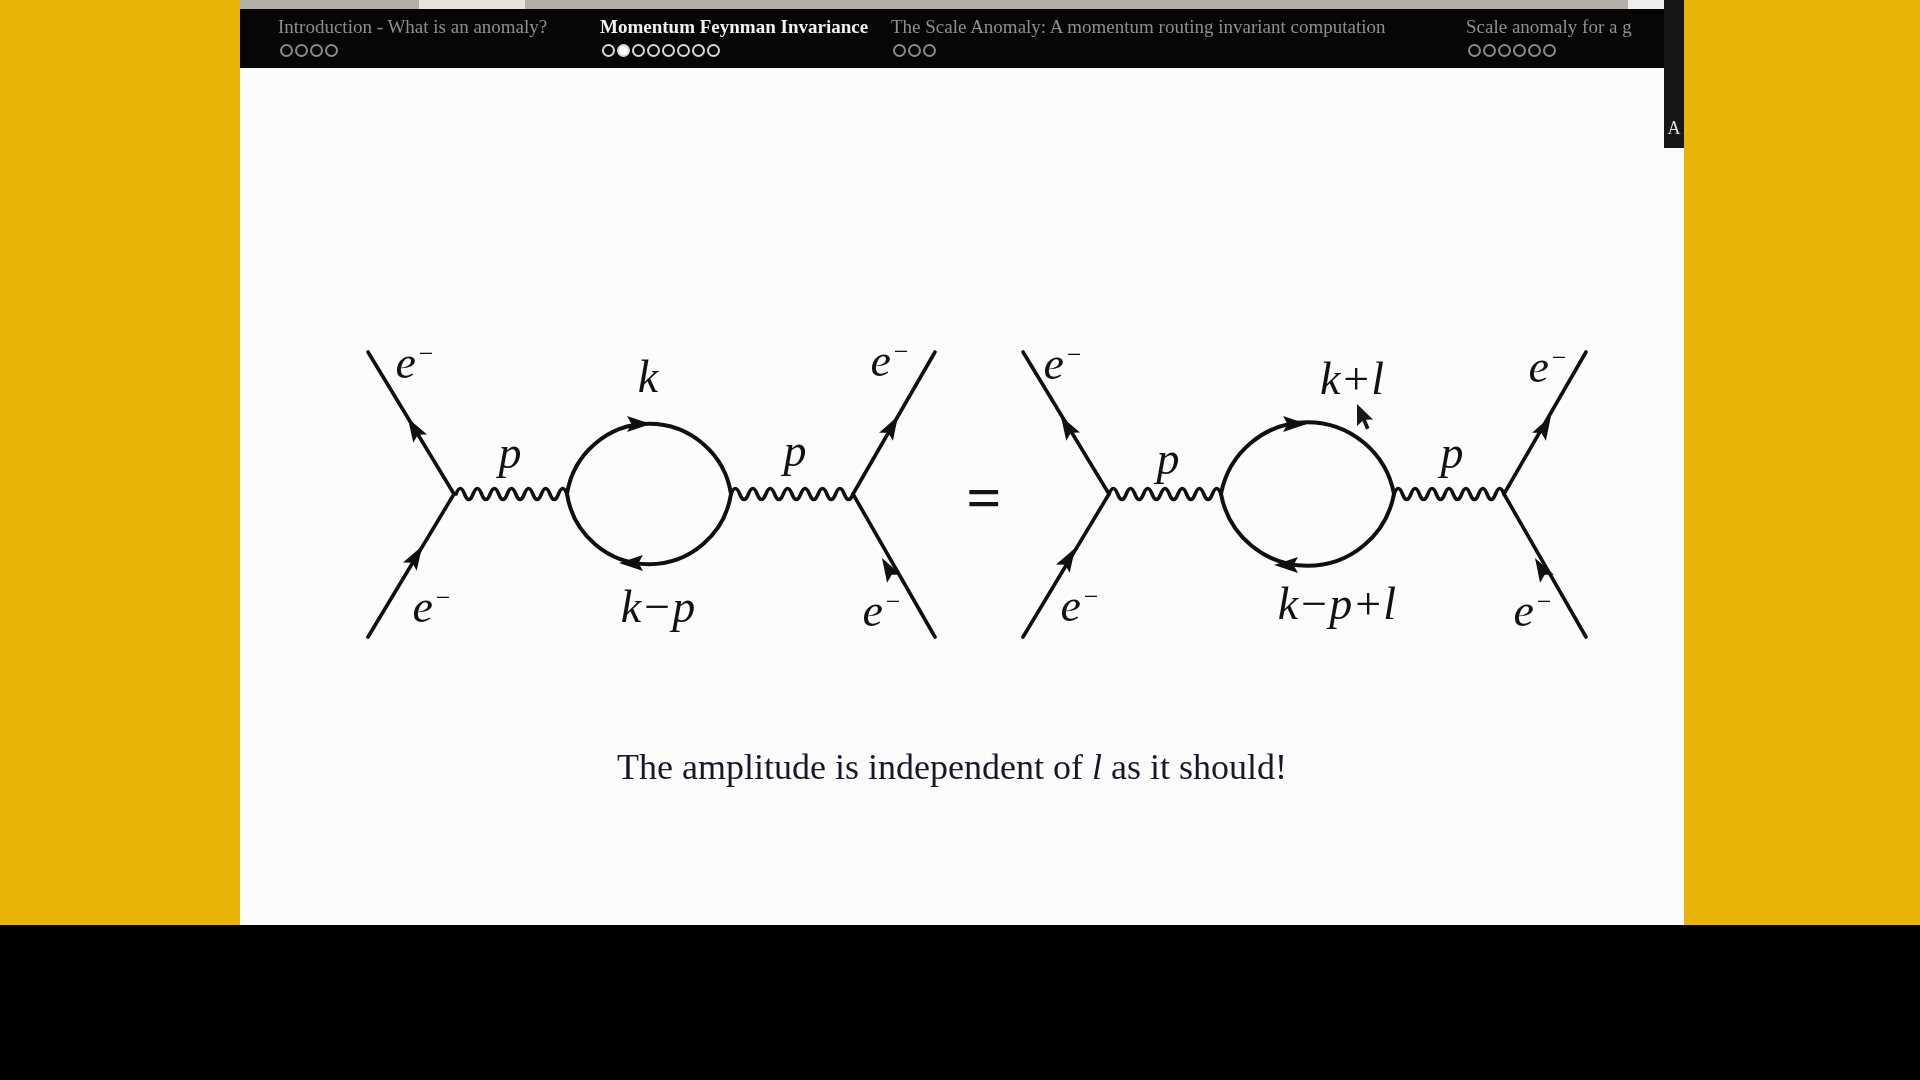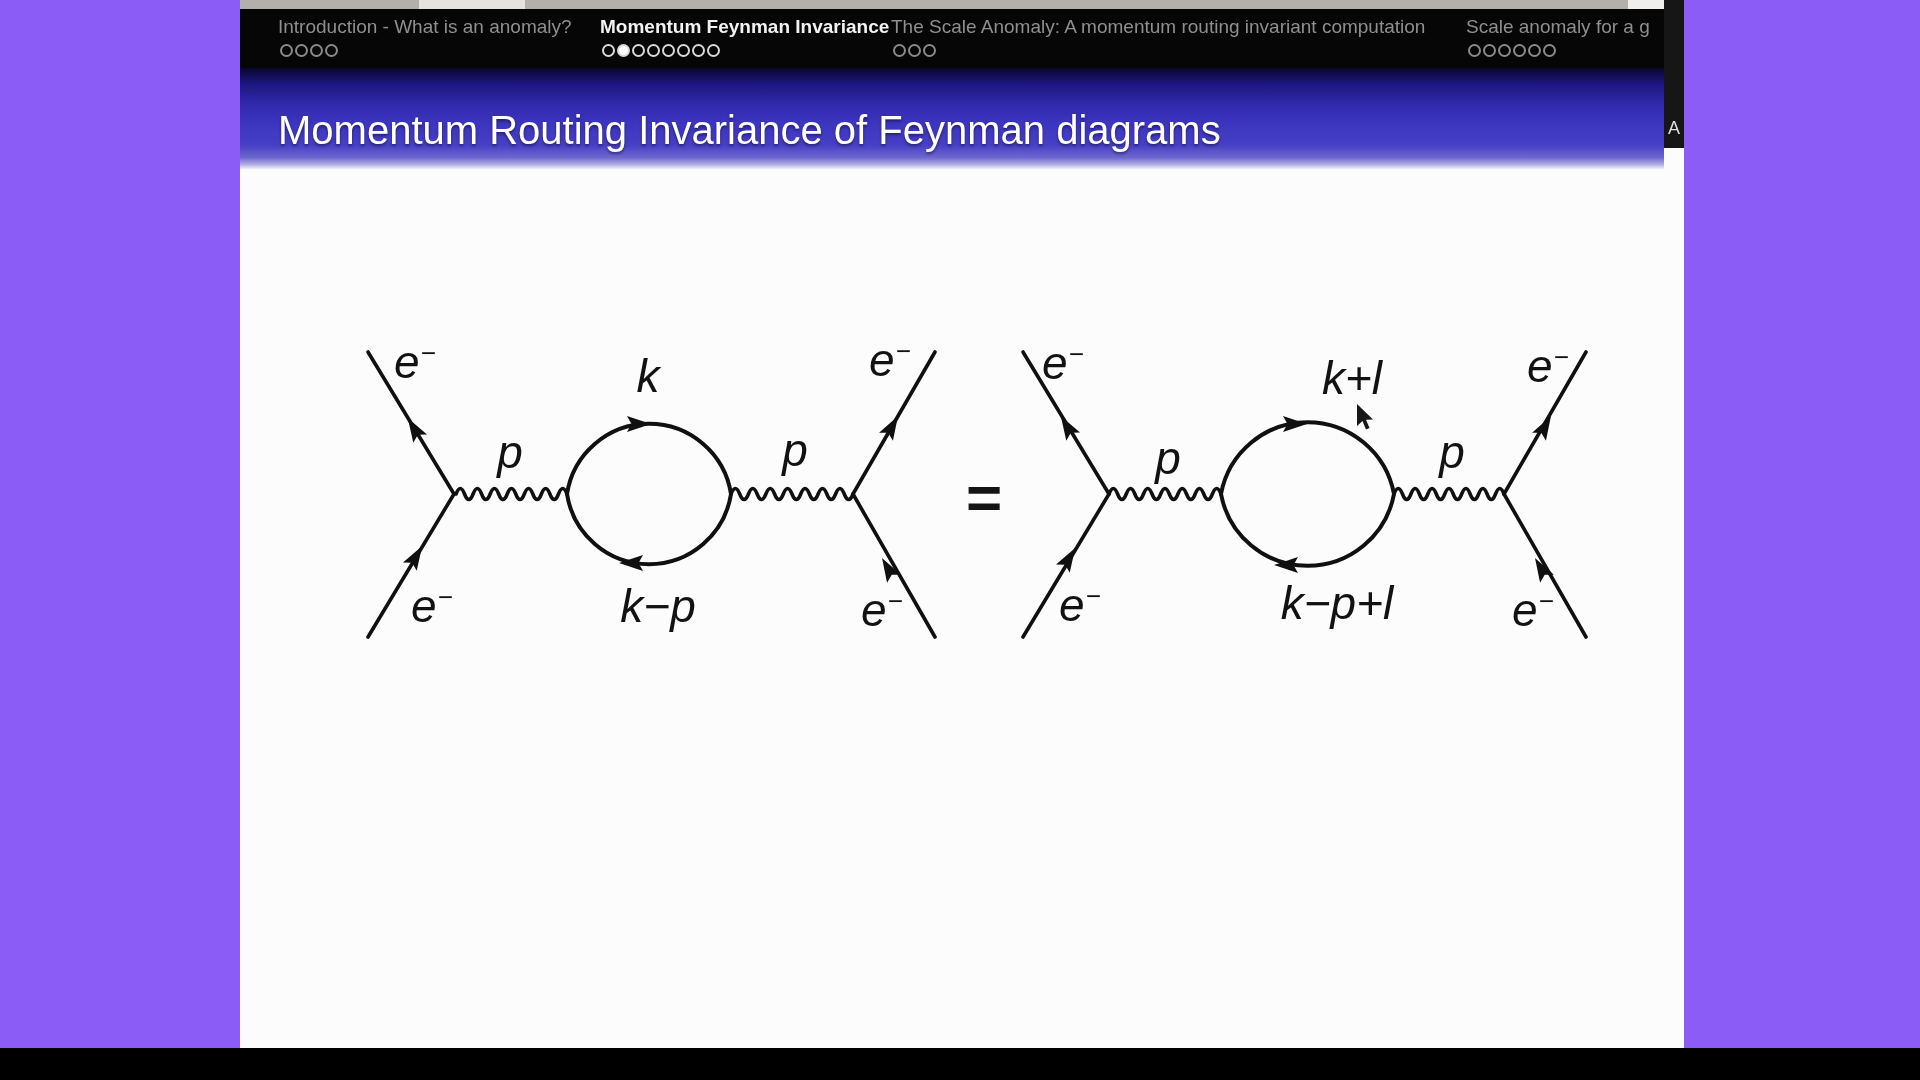--- a/index.html
+++ b/index.html
@@ -1,17 +1,17 @@
 <!DOCTYPE html>
 <html><head>
 <meta charset="utf-8">
 <style>
   html,body{margin:0;padding:0;background:#000;}
-  .stage{position:relative;width:1920px;height:1048px;background:#8b5cf6;overflow:hidden;
-         font-family:Liberation Sans, sans-serif;}
+  .stage{position:relative;width:1920px;height:925px;background:#eab308;overflow:hidden;
+         font-family:Liberation Serif, serif;}
   :root{--lav:#b5b5db;--lavd:#8f8fc6;}
 
   .slide-bg{position:absolute;left:240px;top:0;width:1444px;height:1077px;background:#fcfcfc;}
   .topstrip{position:absolute;left:240px;top:0;width:1424px;height:9px;background:#b3afab;}
   .topstrip .seg1{position:absolute;left:179px;top:0;width:106px;height:9px;background:#e6e3de;}
   .topstrip .seg2{position:absolute;left:1388px;top:0;width:36px;height:9px;background:#efeeec;}
 
   .navbar{position:absolute;left:240px;top:9px;width:1424px;height:59px;background:#060606;overflow:hidden;}
   .nav-section{position:absolute;top:0;height:59px;cursor:default;}
   .nav-label{position:absolute;top:7px;left:0;font-size:19px;white-space:nowrap;color:#8f8f8f;}
@@ -97,23 +97,20 @@
           <span class="dot"></span>
           <span class="dot"></span>
           <span class="dot"></span>
           <span class="dot"></span>
           <span class="dot"></span>
           <span class="dot"></span>
         </span>
     </div>
   </div>
 
-  <div class="titlebar">
-    <div class="slide-title">Momentum Routing Invariance of Feynman diagrams</div>
-  </div>
 
   <svg class="fey" width="1920" height="1080" viewBox="0 0 1920 1080">
     <g stroke="#101010" stroke-width="3.6" fill="none" stroke-linecap="round">
 
       <line x1="368" y1="352" x2="454" y2="494"></line>
       <line x1="368" y1="637" x2="454" y2="494"></line>
       <path d="M 456 494 q 4.269230769230769 -11 8.538461538461538 0 q 4.269230769230769 11 8.538461538461538 0 q 4.269230769230769 -11 8.538461538461538 0 q 4.269230769230769 11 8.538461538461538 0 q 4.269230769230769 -11 8.538461538461538 0 q 4.269230769230769 11 8.538461538461538 0 q 4.269230769230769 -11 8.538461538461538 0 q 4.269230769230769 11 8.538461538461538 0 q 4.269230769230769 -11 8.538461538461538 0 q 4.269230769230769 11 8.538461538461538 0 q 4.269230769230769 -11 8.538461538461538 0 q 4.269230769230769 11 8.538461538461538 0 q 4.269230769230769 -11 8.538461538461538 0"></path>
       <path d="M567 494 A83 83 0 0 1 731 494 A83 83 0 0 1 567 494" stroke-width="4"></path>
       <path d="M 731 494 q 4.357142857142857 -11 8.714285714285714 0 q 4.357142857142857 11 8.714285714285714 0 q 4.357142857142857 -11 8.714285714285714 0 q 4.357142857142857 11 8.714285714285714 0 q 4.357142857142857 -11 8.714285714285714 0 q 4.357142857142857 11 8.714285714285714 0 q 4.357142857142857 -11 8.714285714285714 0 q 4.357142857142857 11 8.714285714285714 0 q 4.357142857142857 -11 8.714285714285714 0 q 4.357142857142857 11 8.714285714285714 0 q 4.357142857142857 -11 8.714285714285714 0 q 4.357142857142857 11 8.714285714285714 0 q 4.357142857142857 -11 8.714285714285714 0 q 4.357142857142857 11 8.714285714285714 0"></path>
       <line x1="853" y1="494" x2="935" y2="352"></line>
@@ -156,20 +153,21 @@
 
   <div class="lbl" style="left:1063px;top:363px"><span>e</span><sup>−</sup></div>
   <div class="lbl" style="left:1168px;top:458px">p</div>
   <div class="lbl" style="left:1352px;top:378px">k+l</div>
   <div class="lbl" style="left:1452px;top:452px">p</div>
   <div class="lbl" style="left:1548px;top:366px"><span>e</span><sup>−</sup></div>
   <div class="lbl" style="left:1080px;top:605px"><span>e</span><sup>−</sup></div>
   <div class="lbl" style="left:1337px;top:603px">k−p+l</div>
   <div class="lbl" style="left:1533px;top:610px"><span>e</span><sup>−</sup></div>
 
+  <div class="caption"><span>The amplitude is independent of </span><span class="emph">l</span><span> as it should!</span></div>
 
   <div class="sliver">
     <span>A</span>
   </div>
 
   <span class="tri tri-l" style="left:1179px"></span>
   <span class="ico slidebox"></span>
   <span class="tri tri-r" style="left:1230px"></span>
 
   <span class="tri tri-l" style="left:1262px"></span>

